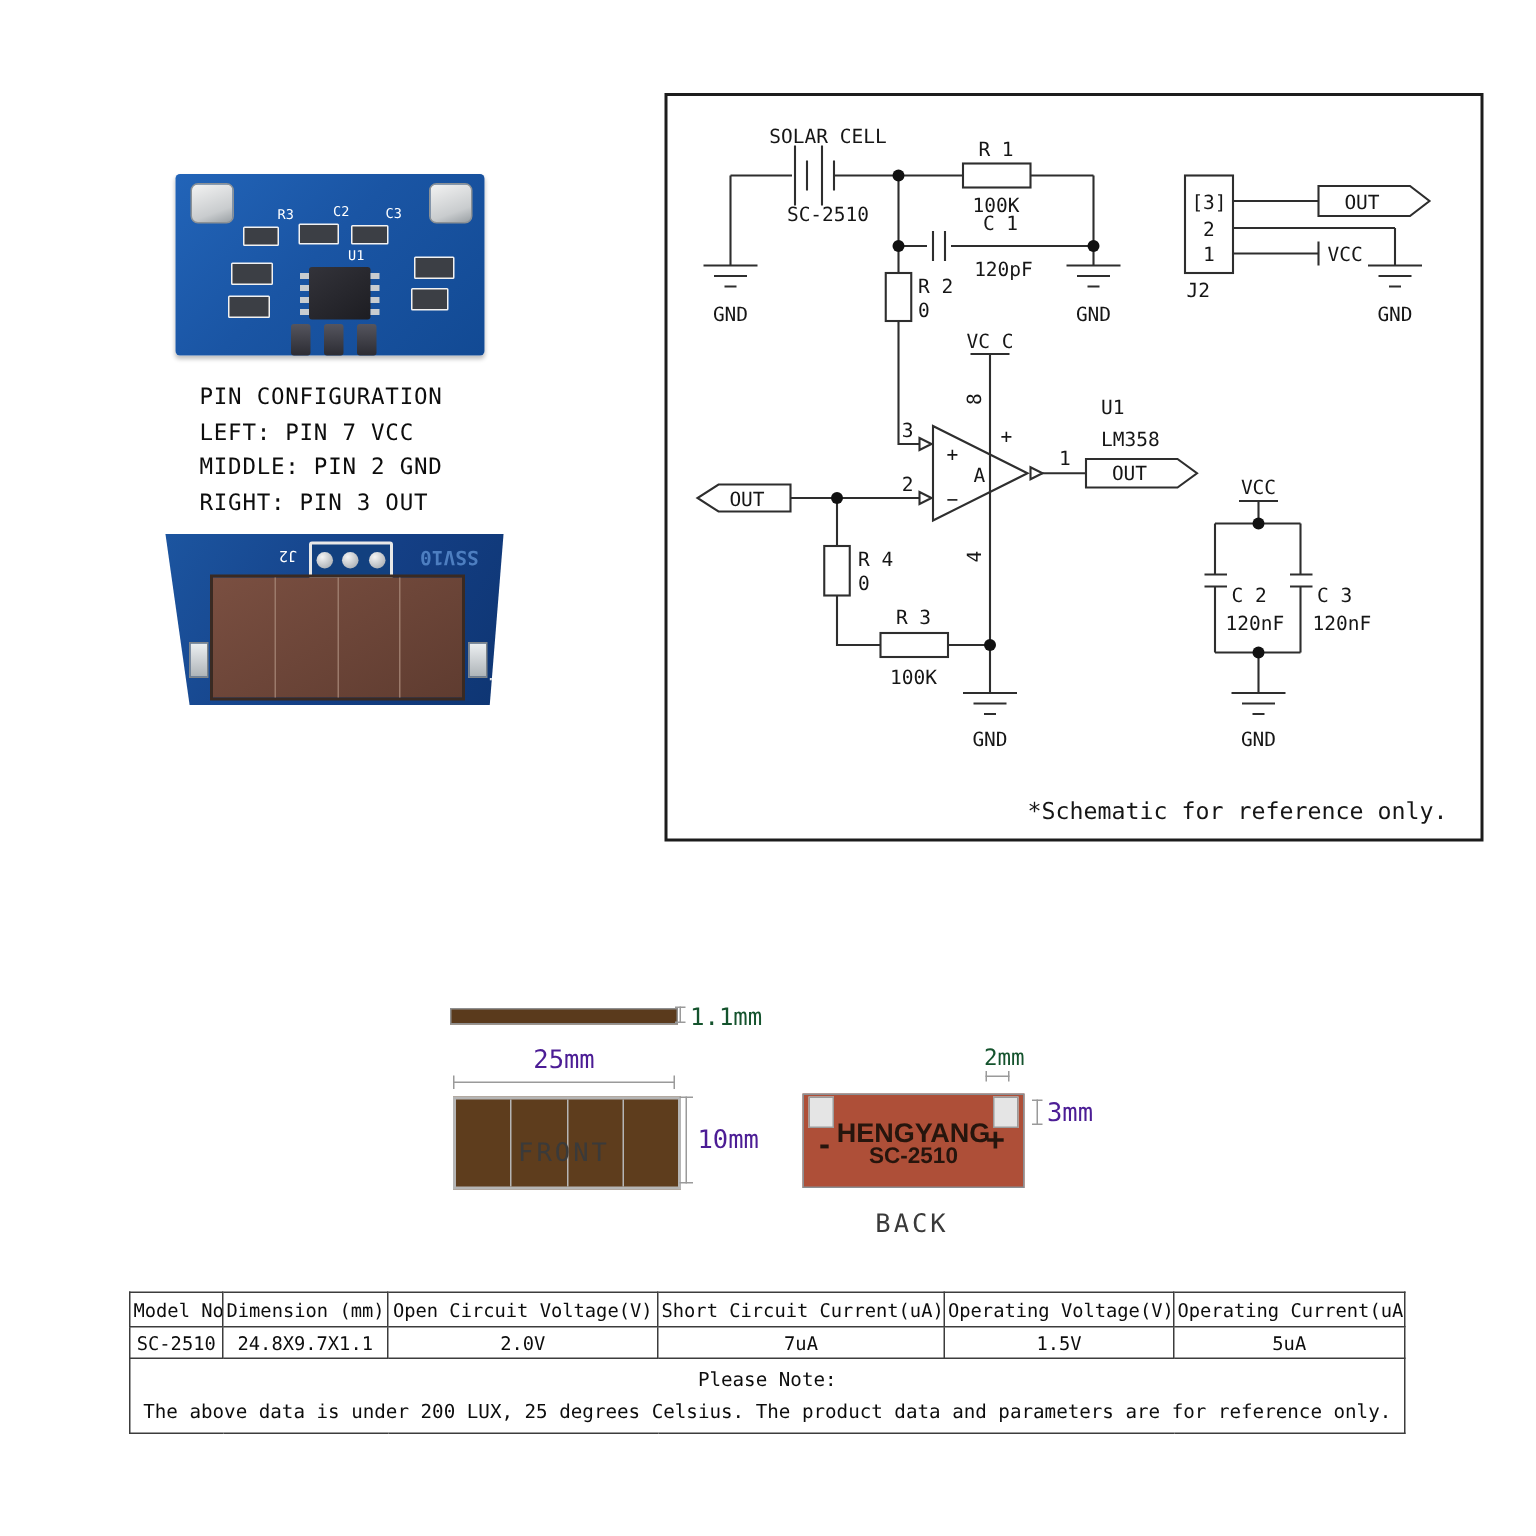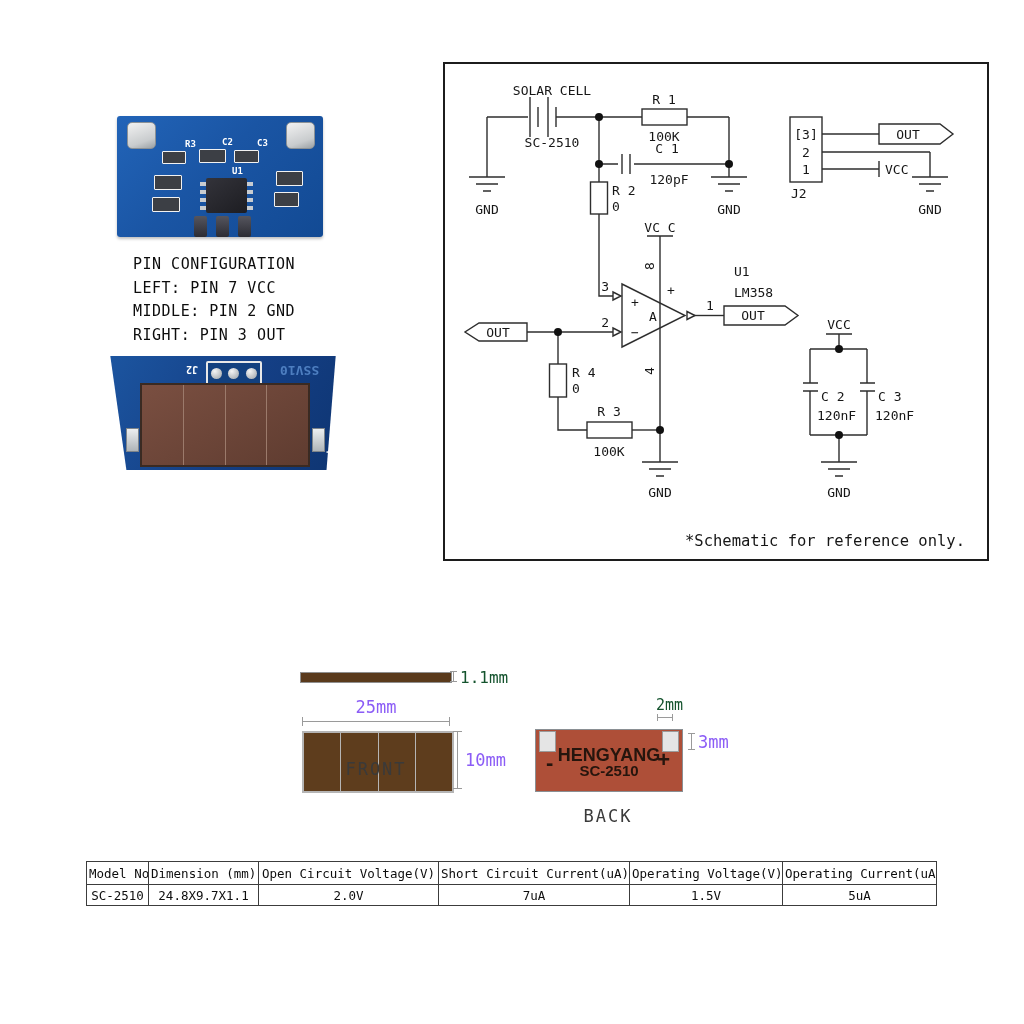--- a/index.html
+++ b/index.html
@@ -7,21 +7,21 @@
        font-family:"DejaVu Sans Mono",monospace;color:#111;overflow:hidden;}
   .abs{position:absolute;}
 
   
   .photo-front{left:100px;top:108px;width:240px;height:132px;}
   .board-front{position:absolute;left:17px;top:8px;width:206px;height:121px;
     background:linear-gradient(135deg,#2264b8 0%,#1a55a4 45%,#124a94 100%);
     border-radius:3px;box-shadow:0 2px 3px rgba(0,0,0,.25);}
   .pad{position:absolute;background:linear-gradient(160deg,#f2f2f2,#c9ccce 70%,#9aa0a4);
     border-radius:5px;border:1px solid #8b9196;}
-  .silk{position:absolute;color:#fff;font-size:9px;font-weight:bold;line-height:9px;padding-left:19px;}
+  .silk{position:absolute;color:#fff;font-size:9px;font-weight:normal;line-height:9px;padding-left:19px;}
   .comp{position:absolute;border:1.5px solid #f2f2f2;background:#3c3f45;border-radius:1px;}
   .ic{position:absolute;background:linear-gradient(145deg,#33333a,#1d1d22);border-radius:2px;}
   .leg{position:absolute;width:6px;height:4px;background:#c8ccd0;}
   .hpin{position:absolute;width:13px;height:21px;background:linear-gradient(#55555e,#2c2c33);border-radius:2px;}
 
   
   .pin-config{left:133px;top:253px;font-size:15px;line-height:23.5px;letter-spacing:.5px;color:#0d0d0d;}
 
   
   .photo-back{left:98px;top:344px;width:250px;height:152px;}
@@ -41,21 +41,21 @@
   .tab{position:absolute;width:11px;height:22px;background:linear-gradient(#eceff1,#aeb4b8);border:1px solid #7d848a;}
   .polarity{position:absolute;color:#dfe5ea;font-weight:bold;font-size:14px;font-family:"Liberation Sans",sans-serif;}
 
   
   .schematic{left:443px;top:62px;width:542px;height:495px;border:2px solid #1c1c1c;background:#fff;}
   .schematic svg{display:block;}
   .sch-text{font-family:"DejaVu Sans Mono",monospace;font-size:13px;fill:#161616;}
   .sch-note{font-family:"DejaVu Sans Mono",monospace;font-size:15.5px;fill:#161616;}
 
   
-  .dim-text{font-size:17px;color:#8b5cf6;}
+  .dim-text{font-size:17px;color:#4c1d95;}
   .dim-small{font-size:15px;color:#14532d;}
   .side-bar{left:300px;top:672px;width:150px;height:9px;background:#5a3a1c;border:1px solid #8f8f8f;}
   .front-rect{left:302px;top:731px;width:148px;height:58px;background:#5e3d1d;border:2px solid #b5b5b5;display:flex;}
   .front-rect .seg{flex:1;border-right:1.5px solid #b5b5b5;}
   .front-rect .seg:last-child{border-right:none;}
   .dline{position:absolute;background:#9a9a9a;}
   .back-rect{left:535px;top:729px;width:146px;height:61px;background:#ae4f38;border:1px solid #8a8f93;}
   .back-pad{position:absolute;width:15px;height:19px;background:#e5e5e5;border:1px solid #9b9b9b;top:1px;}
   .back-brand{position:absolute;left:0;right:0;text-align:center;font-family:"Liberation Sans",sans-serif;
     font-weight:bold;color:#26150d;}
@@ -316,15 +316,21 @@
     <td class="t-head">Operating Current(uA)</td>
   </tr>
   <tr>
     <td class="t-val">SC-2510</td>
     <td class="t-val">24.8X9.7X1.1</td>
     <td class="t-val">2.0V</td>
     <td class="t-val">7uA</td>
     <td class="t-val">1.5V</td>
     <td class="t-val">5uA</td>
   </tr>
+  <tr>
+          <td colspan="6" class="t-note">
+    <div>Please Note:</div>
+    <div>The above data is under 200 LUX, 25 degrees Celsius. The product data and parameters are for reference only.</div>
+  </td>
+        </tr>
 </tbody>
     </table>
 </div>
 
 </body></html>

